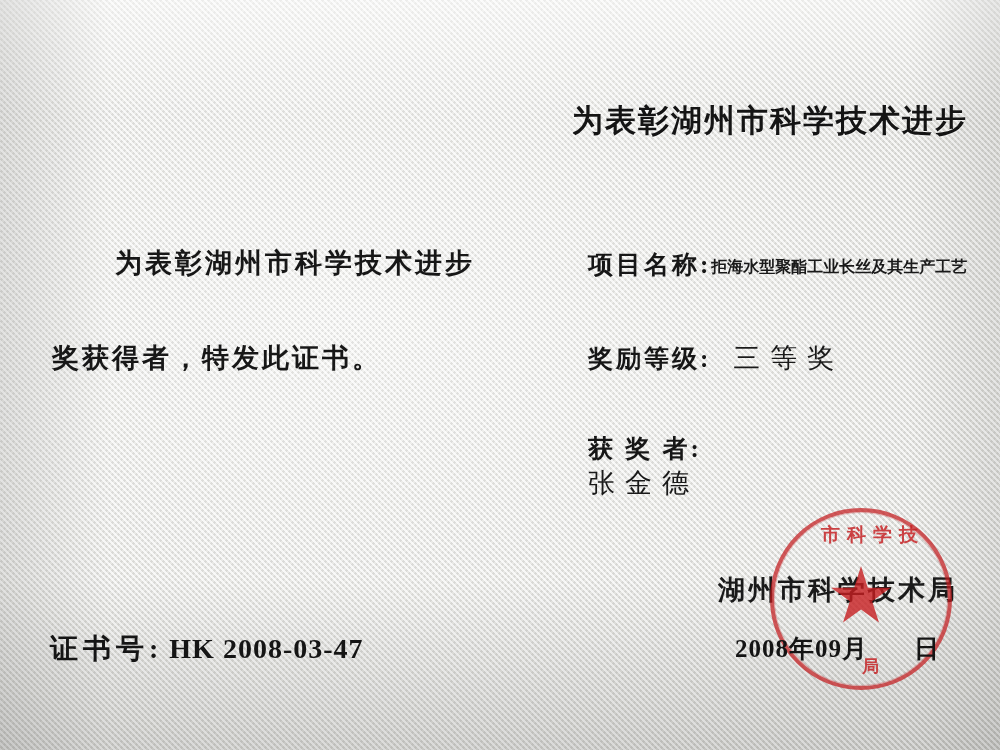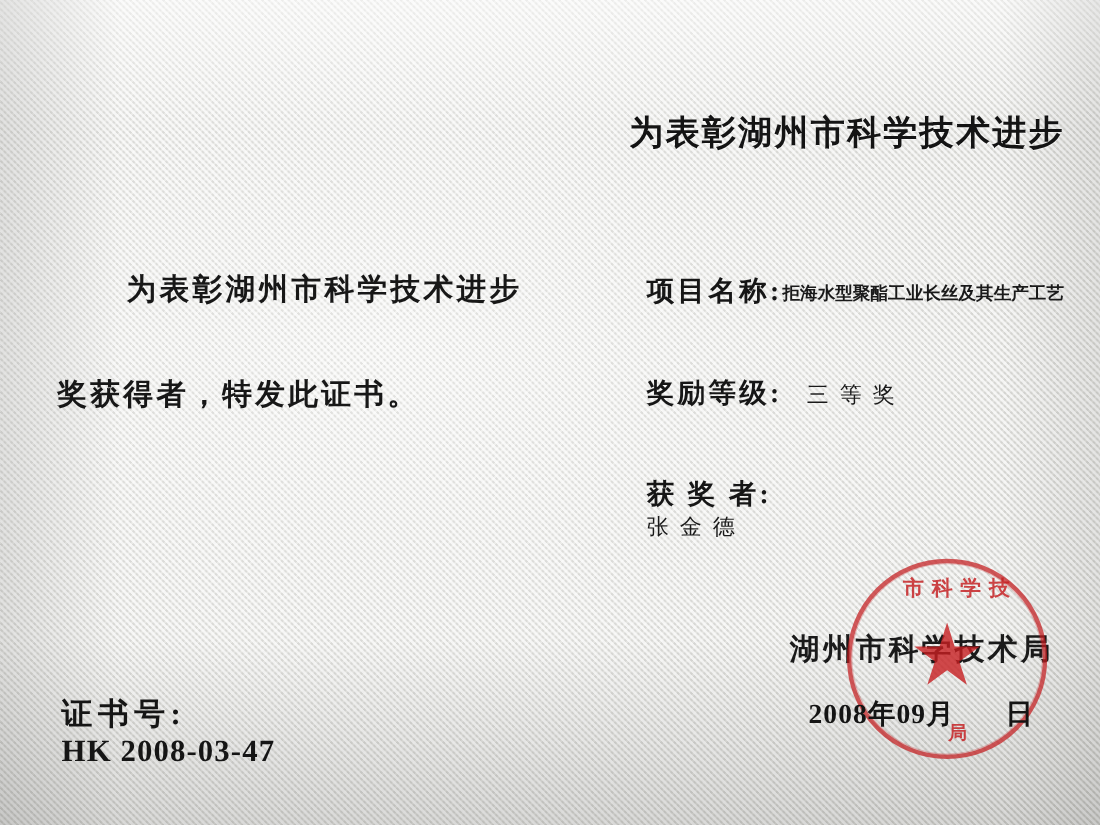--- a/index.html
+++ b/index.html
@@ -86,21 +86,21 @@
   }
   .field-label {
     font-size: 25px;
     font-weight: 700;
     letter-spacing: 3px;
     color: #161616;
     white-space: nowrap;
     text-align: center;
   }
   .field-value {
-    font-size: 20px;
+    font-size: 27px;
     letter-spacing: 4px;
     color: #1a1a1a;
     white-space: nowrap;
   }
   #field-project { left: 588px; top: 248px; }
   #field-project .field-value {
     font-size: 16px;
     letter-spacing: 0px;
     font-weight: 600;
     position: relative;
@@ -126,21 +126,20 @@
   .cert-no {
     position: absolute;
     left: 50px;
     top: 630px;
     font-size: 28px;
     font-weight: 700;
     letter-spacing: 2px;
     color: #151515;
     display: flex;
     align-items: baseline;
-    flex-direction: column;
   }
   .cert-no .cert-no-label { letter-spacing: 5px; }
   .cert-no .cert-no-value { margin-left: 6px; letter-spacing: 1px; }
 
   .date-line {
     position: absolute;
     left: 735px;
     top: 632px;
     font-size: 25px;
     font-weight: 700;

